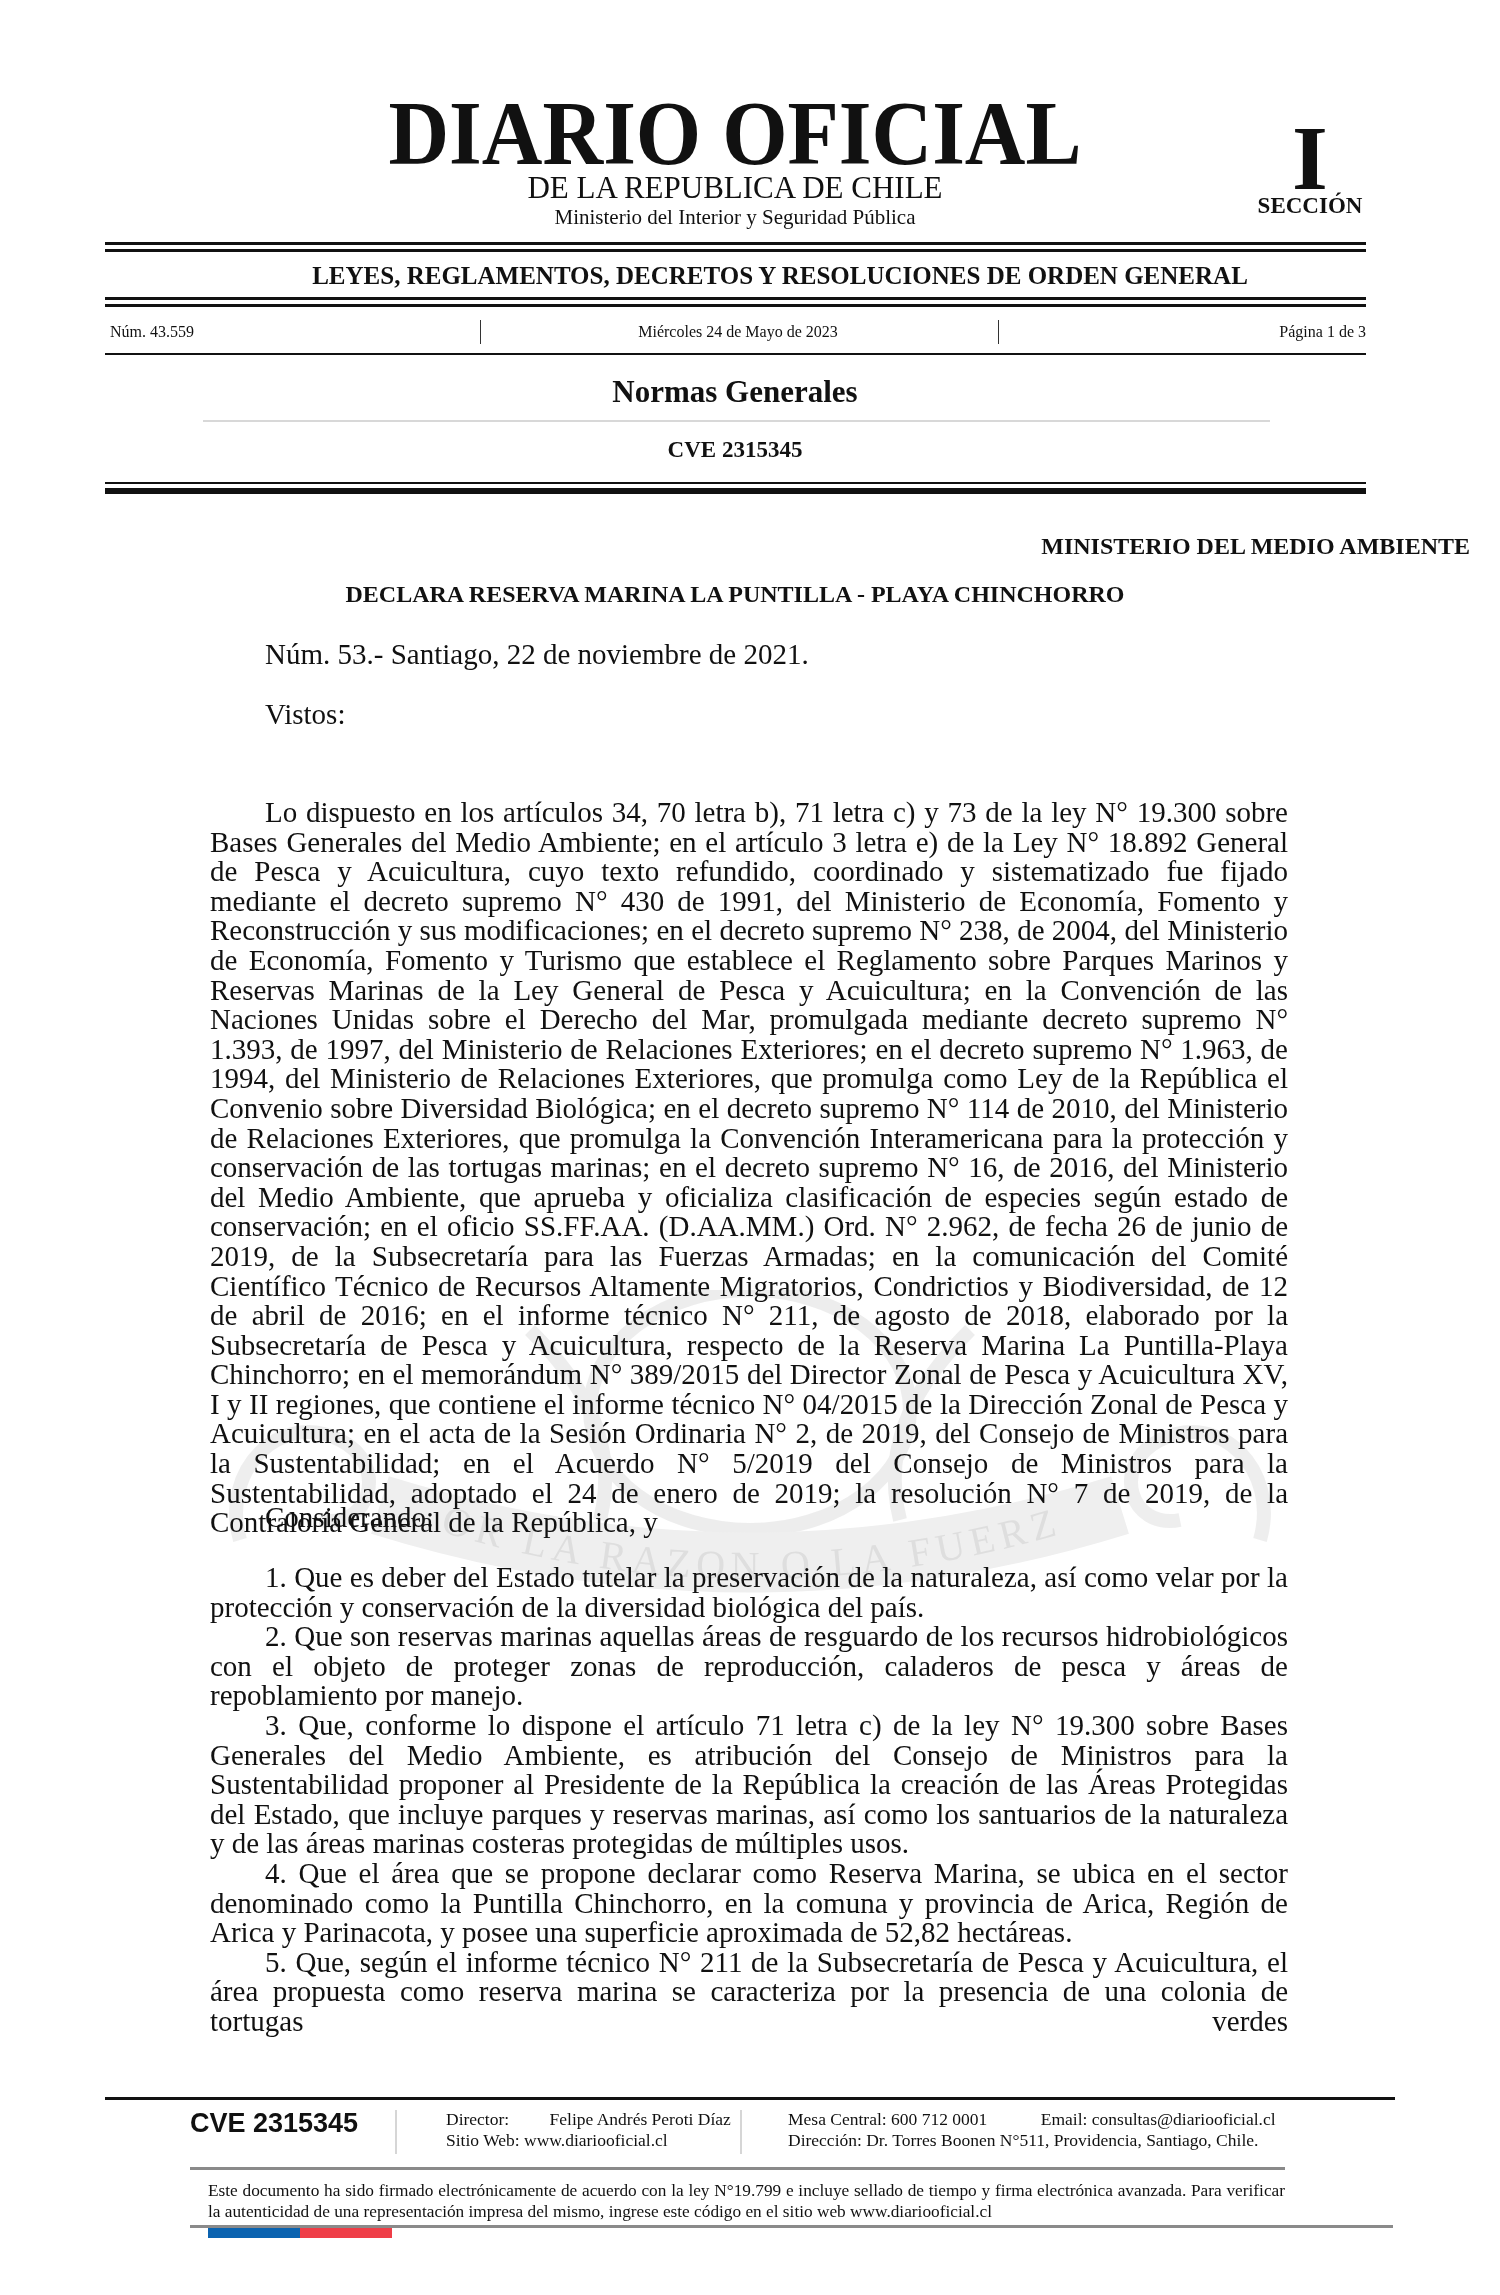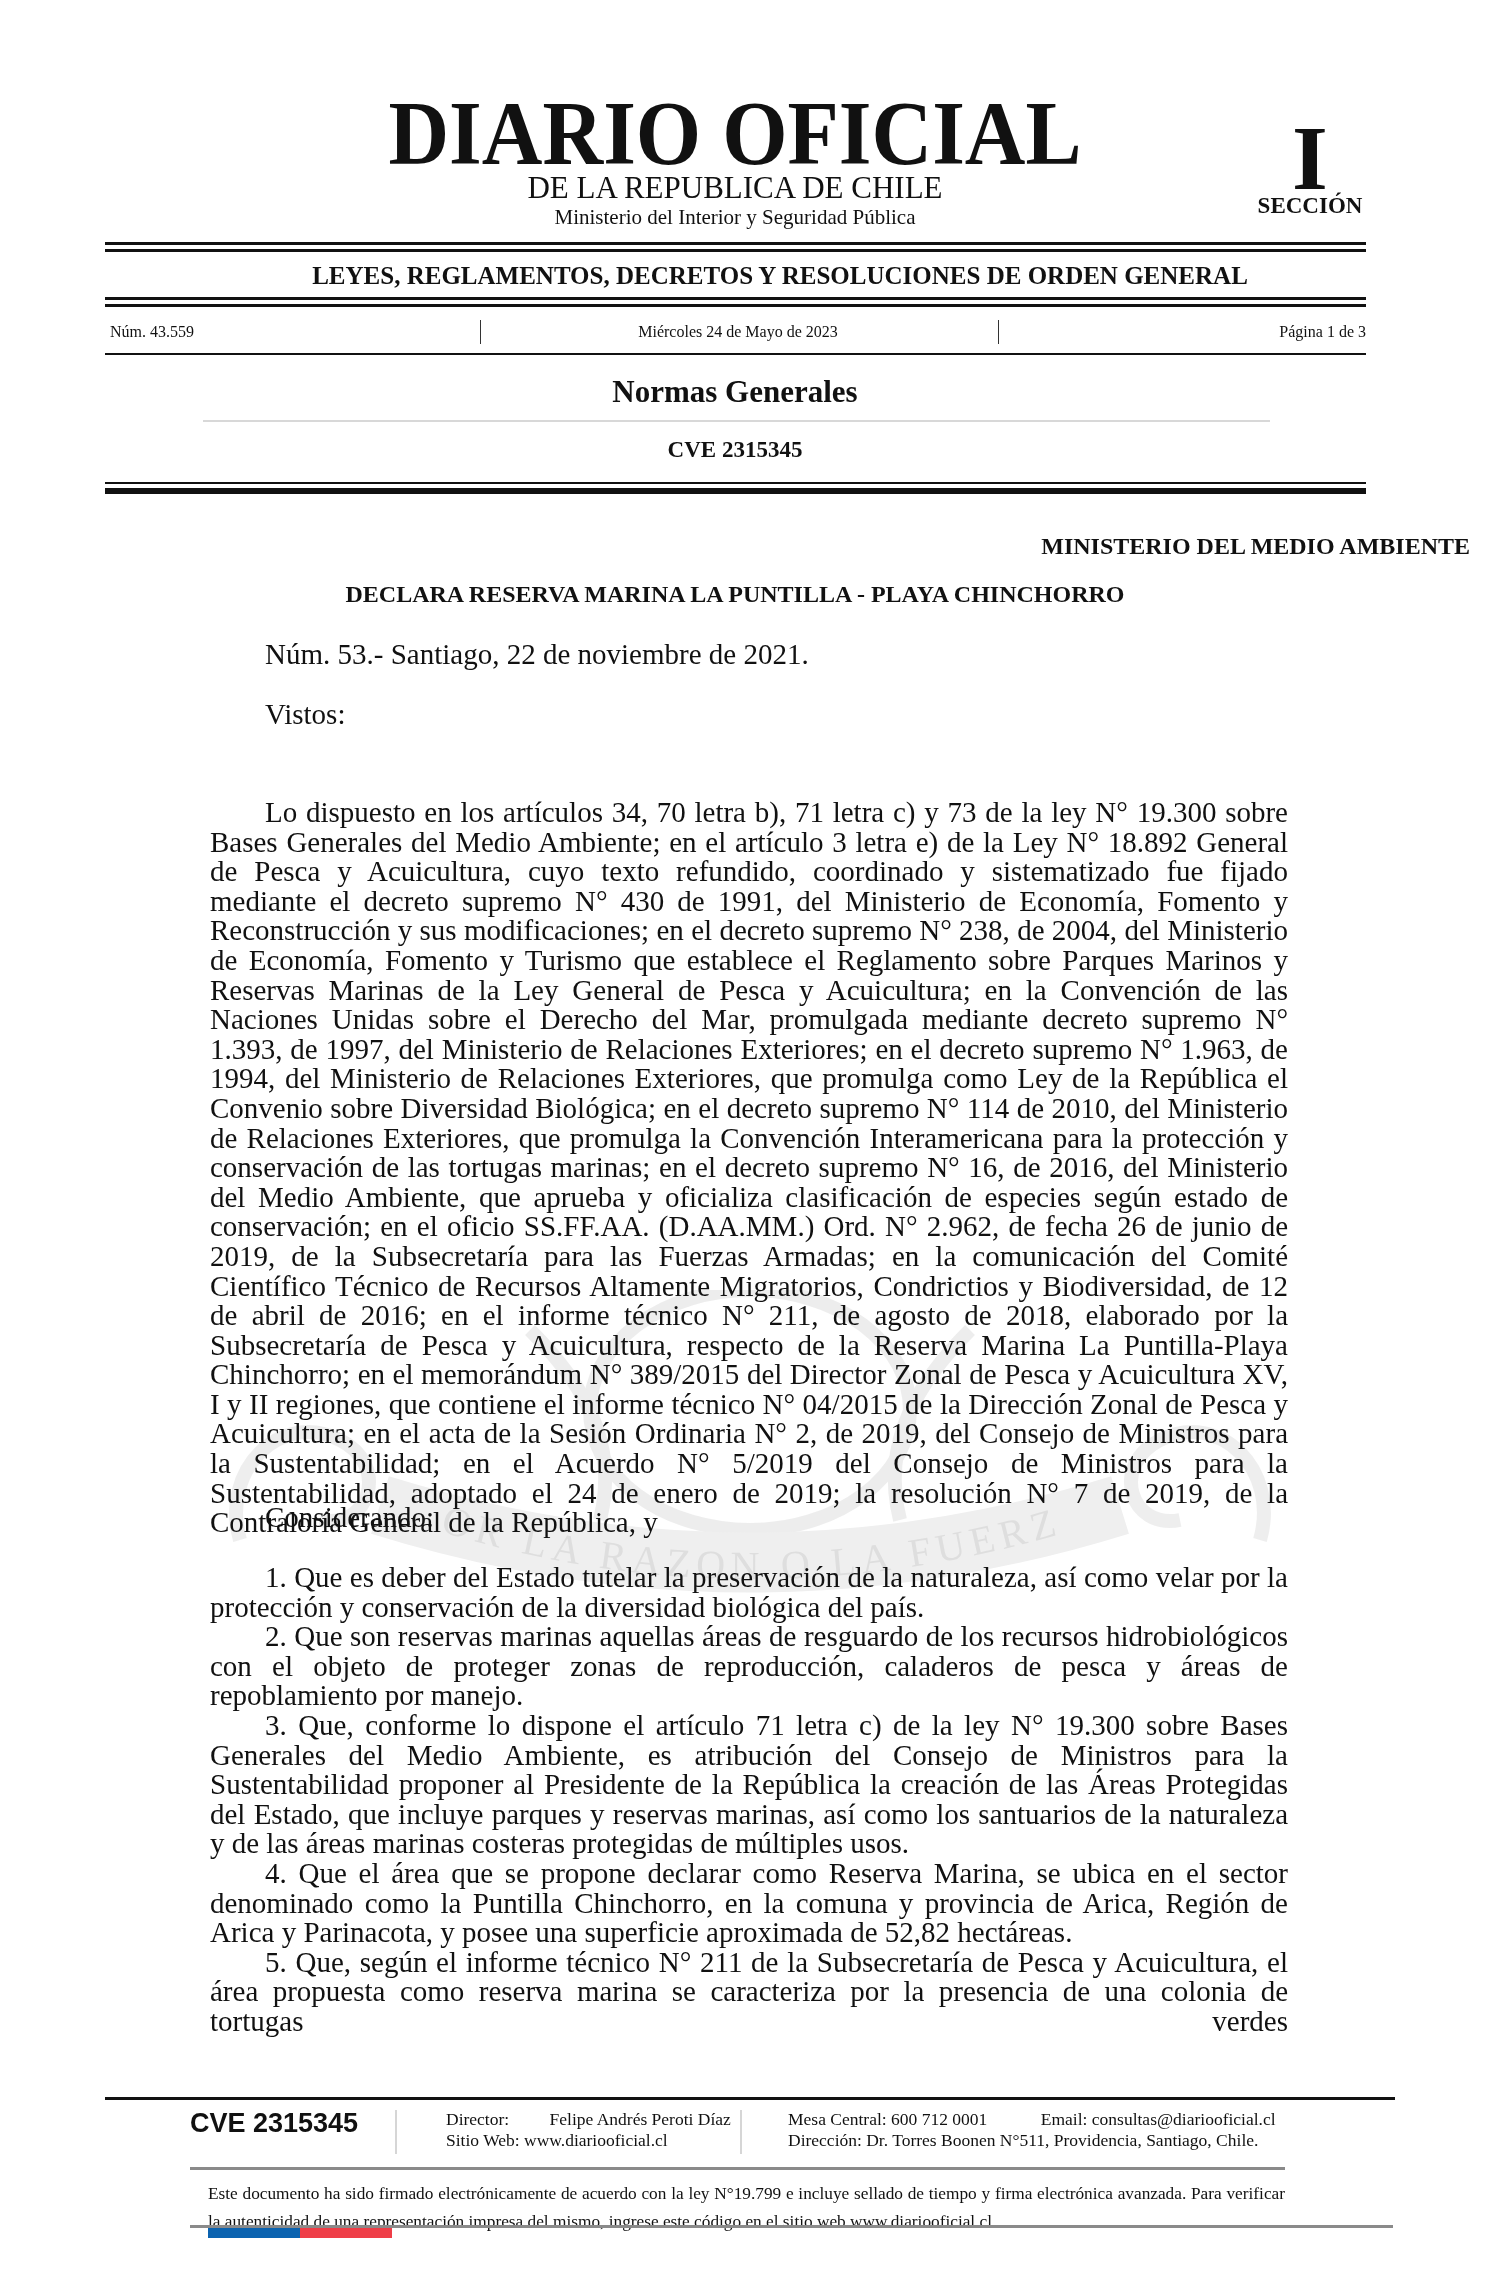--- a/index.html
+++ b/index.html
@@ -29,21 +29,21 @@
   .vistos-text { top: 750px; margin-top: 48px; }
   .considerando { top: 1503px; }
   .considerandos { top: 1563px; }
   .watermark { position: absolute; left: 200px; top: 1290px; width: 1100px; height: 340px; pointer-events: none; }
   .footer-top { top: 2097px; left: 105px; width: 1290px; height: 3px; }
   .footer-cve { top: 2110px; left: 190px; width: 200px; font-family: "Liberation Sans", "DejaVu Sans", sans-serif; font-weight: bold; font-size: 27px; line-height: 1; }
   .footer-sep { position: absolute; width: 2px; background: #d6d6d6; }
   .footer-col { font-size: 17.5px; line-height: 21px; }
   .footer-col b { font-weight: normal; margin-left: 36px; }
   .footer-mid { top: 2167px; left: 190px; width: 1095px; height: 3px; background: #8a8a8a; }
-  .footer-legal { top: 2180px; left: 208px; width: 1077px; font-size: 17.3px; line-height: 28px; text-align: justify; }
+  .footer-legal { top: 2180px; left: 208px; width: 1077px; font-size: 17.3px; line-height: 21px; text-align: justify; }
   .footer-bottom { top: 2225px; left: 190px; width: 1203px; height: 3px; background: #8a8a8a; }
   .flag-blue { top: 2228px; left: 208px; width: 92px; height: 10px; }
   .flag-red { top: 2228px; left: 300px; width: 92px; height: 10px; }
 </style>
 </head>
 <body>
 
 <svg class="watermark" viewBox="0 0 1100 340" xmlns="http://www.w3.org/2000/svg">
   <g fill="none" stroke="#ececec" stroke-width="14" opacity="0.9">
     <path d="M40 250 C 20 180, 80 120, 140 150 C 190 175, 170 240, 120 230"></path>

